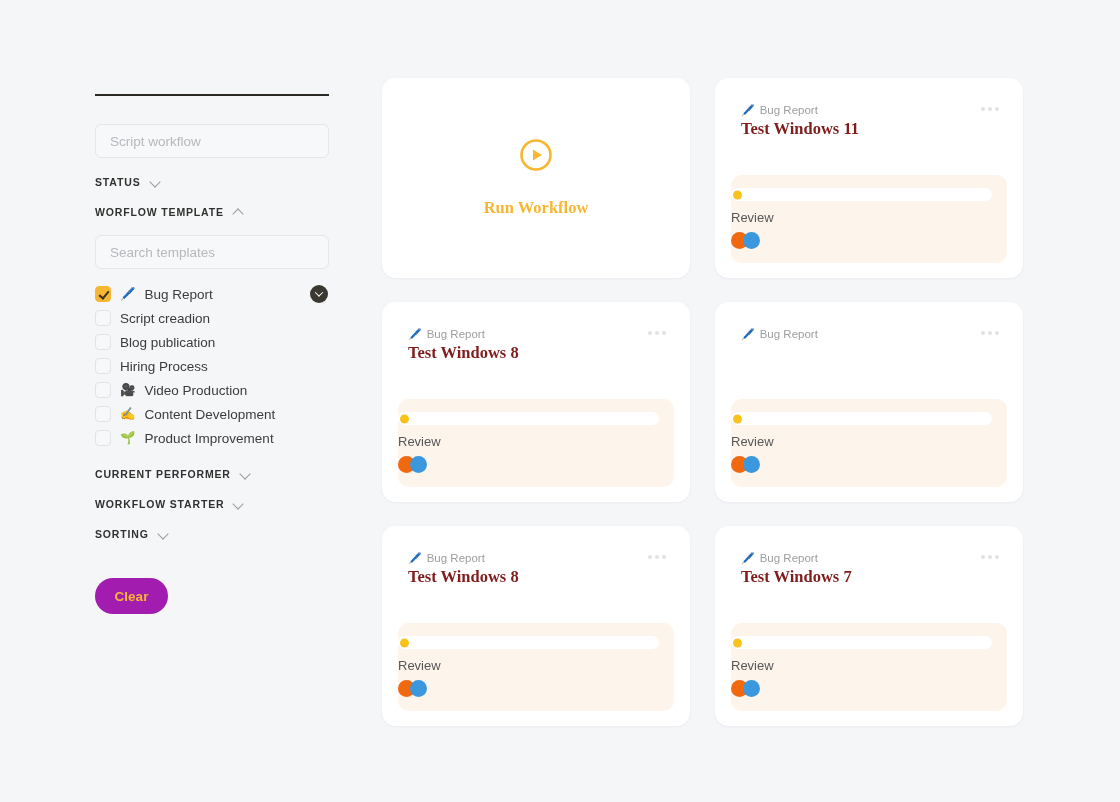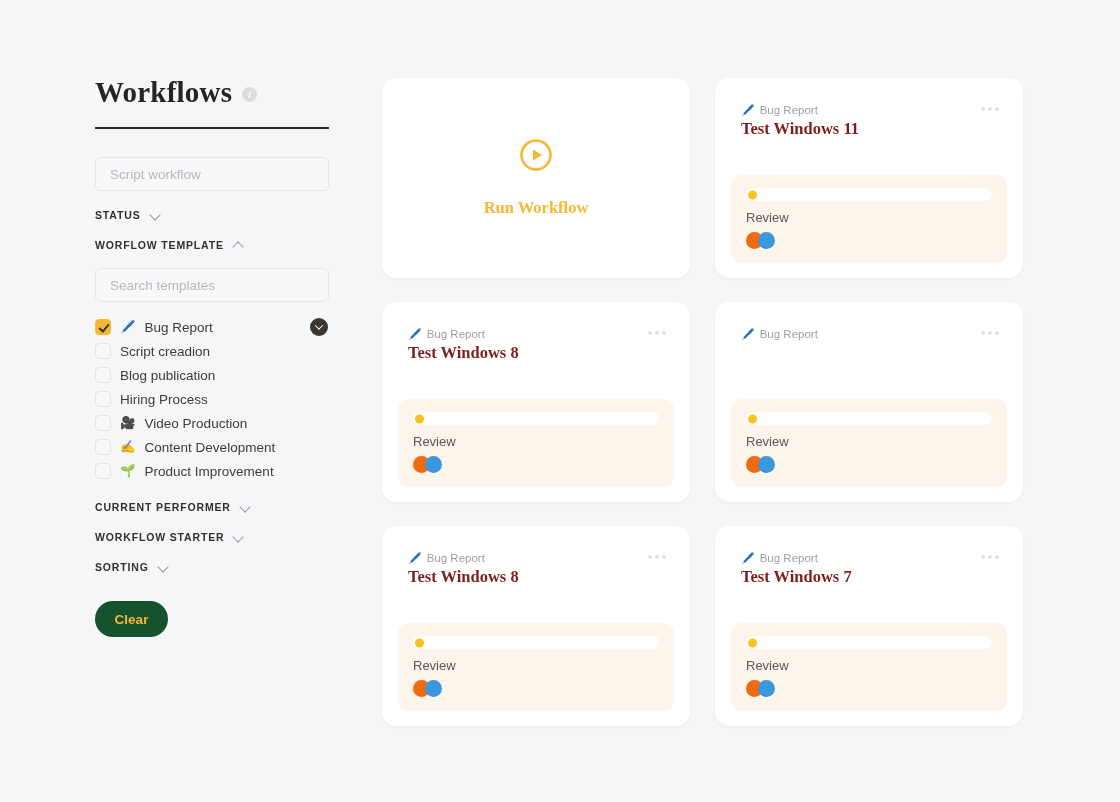--- a/index.html
+++ b/index.html
@@ -81,22 +81,22 @@
     width: 18px; height: 18px; border-radius: 50%;
     background: #3b3832; display: flex; align-items: center; justify-content: center;
   }
   .tmpl-badge::before {
     content: ""; width: 5px; height: 5px;
     border-right: 1.5px solid #fff; border-bottom: 1.5px solid #fff;
     transform: rotate(45deg) translate(-1px,-1px);
   }
 
   .clear-btn {
-    margin-top: 28px; width: 73px; height: 36px; border: none;
-    border-radius: 18px; background: #14532d;
+    margin-top: 38px; width: 73px; height: 36px; border: none;
+    border-radius: 18px; background: #a21caf;
     color: #f7b733; font-size: 13.5px; font-weight: bold;
     cursor: pointer; font-family: "Liberation Sans", sans-serif;
   }
 
   
   .grid {
     position: absolute; left: 382px; top: 78px;
     width: 641px;
     display: grid; grid-template-columns: 308px 308px;
     column-gap: 25px; row-gap: 24px;
@@ -133,45 +133,41 @@
   }
   .dots {
     position: absolute; right: 24px; top: 29px;
     display: flex; gap: 3px; cursor: pointer;
   }
   .dots i { width: 4px; height: 4px; border-radius: 50%; background: #e2e2e4; display: block; }
 
   .status-panel {
     position: absolute; left: 16px; right: 16px; bottom: 15px;
     background: #fdf4eb; border-radius: 11px;
-    padding: 13px 15px 14px 15px;
+    padding: 13px 15px 14px 0;
   }
   .progress {
     height: 13px; border-radius: 7px; background: #ffffff;
     position: relative;
   }
   .progress .dot {
     position: absolute; left: 2px; top: 50%; transform: translateY(-50%);
     width: 9px; height: 9px; border-radius: 50%; background: #f9c21c;
   }
   .status-text { margin-top: 9px; font-size: 13px; color: #575758; }
   .avatars { margin-top: 7px; display: flex; }
   .av { width: 17px; height: 17px; border-radius: 50%; }
   .av.second { margin-left: -5px; }
 </style>
 </head>
 <body>
 
 <div class="page">
 
   <div class="sidebar">
-    <div class="title-row">
-      <div class="page-title">Workflows</div>
-      <div class="info-icon">i</div>
-    </div>
     <div class="title-rule"></div>
 
     <div class="search-box">
       <span>Script workflow</span>
     </div>
 
     <div class="section-row">
       <span class="section-label">STATUS</span>
       <span class="chev"></span>
     </div>

